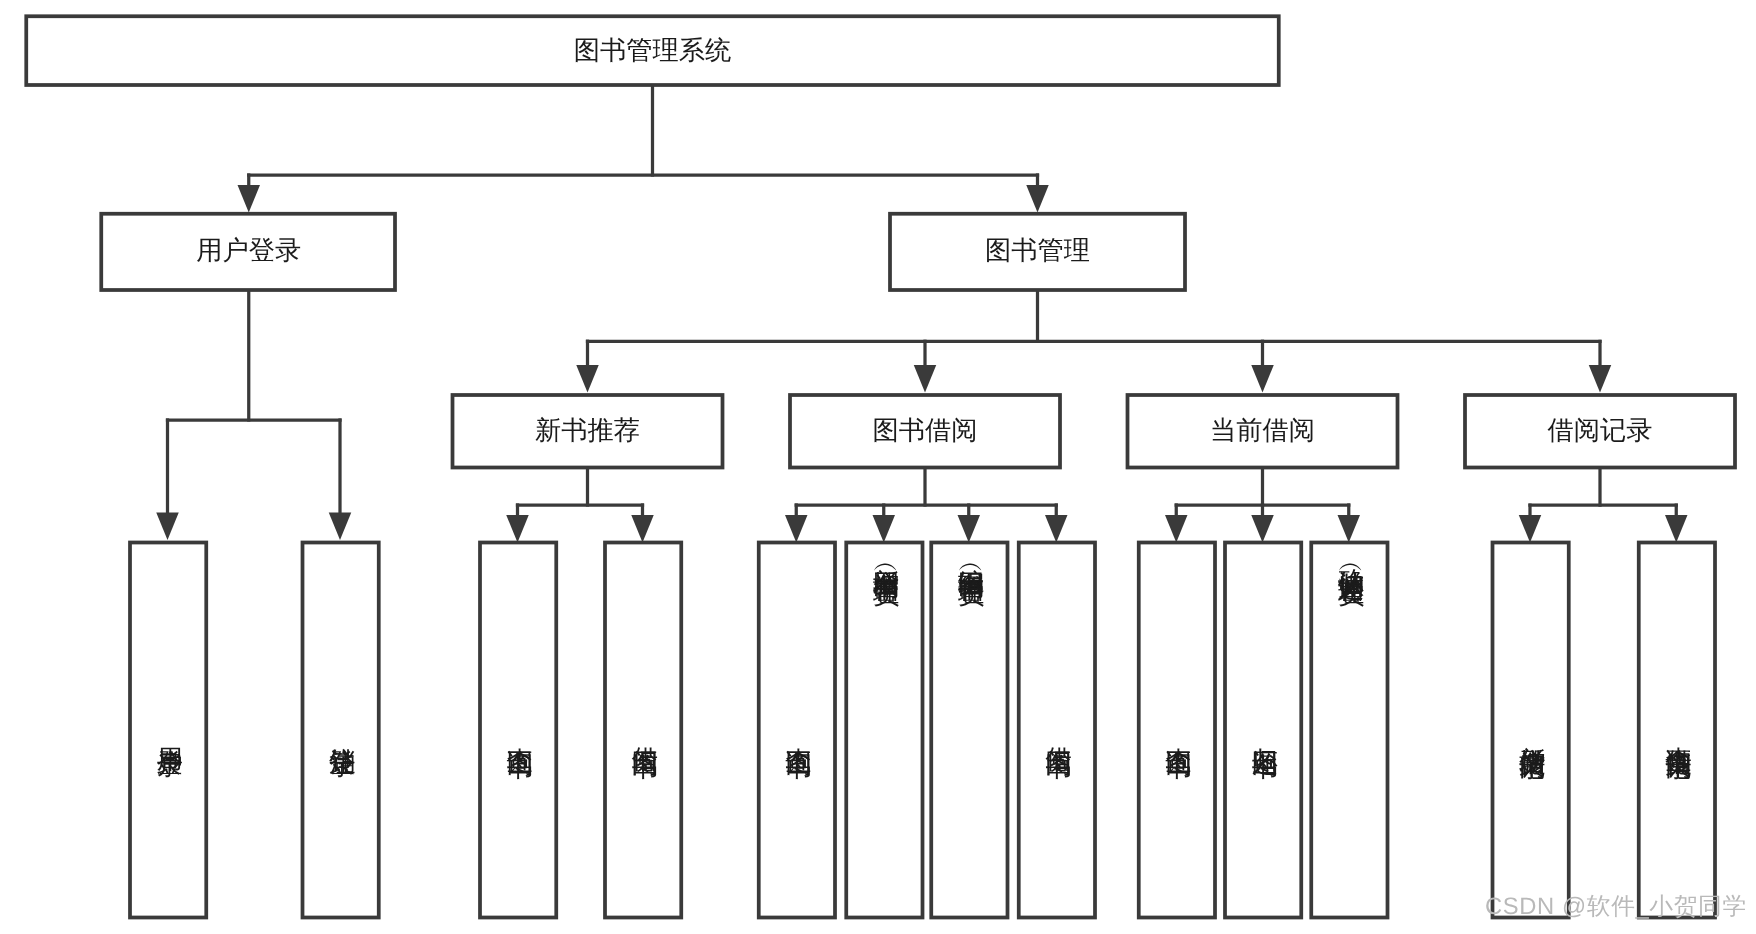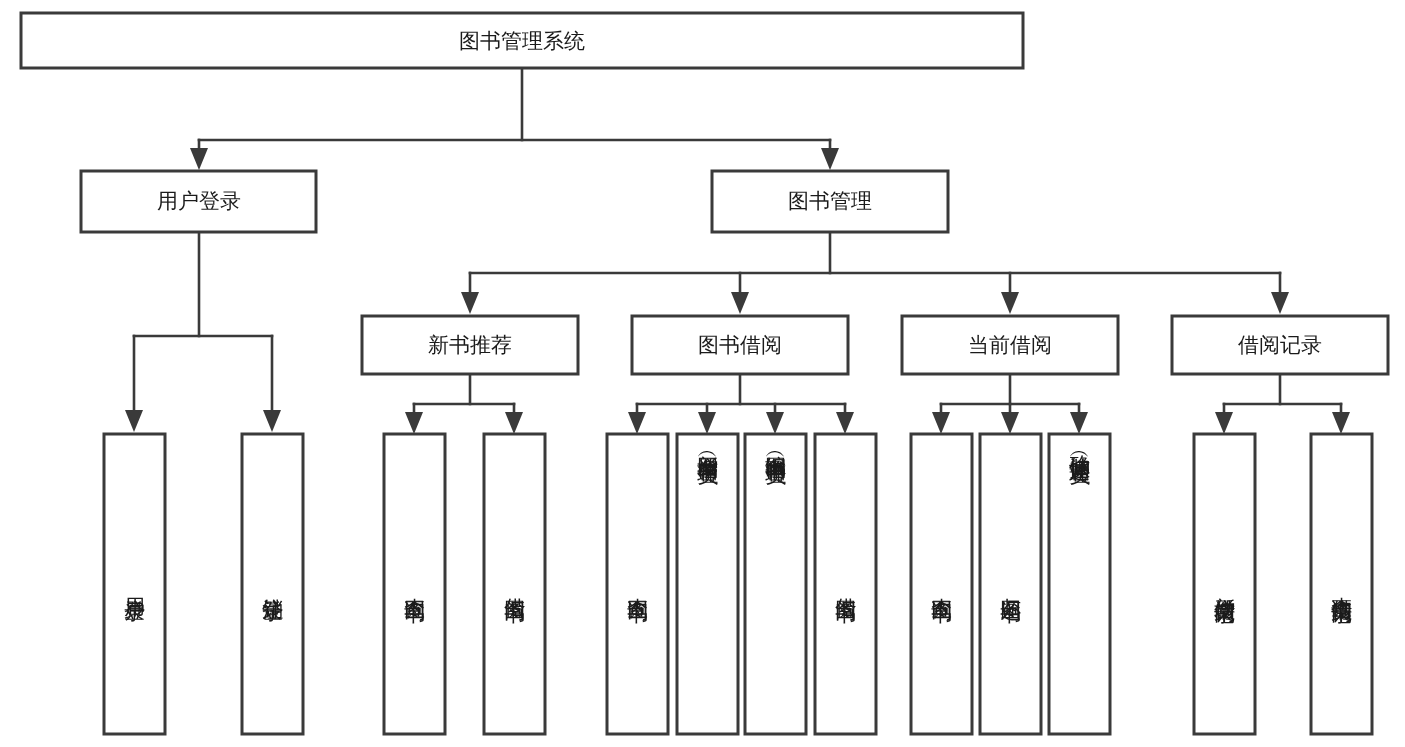--- a/index.html
+++ b/index.html
@@ -260,14 +260,15 @@
     <span class="node-label-v">确认归还（管理员）</span>
   </div>
 
   <div class="node-label-v-wrap" style="left:1194px; top:434px; width:61px; height:300px;">
     <span class="node-label-v">新增借阅记录</span>
   </div>
   <div class="node-label-v-wrap" style="left:1311px; top:434px; width:61px; height:300px;">
     <span class="node-label-v">查询借阅记录</span>
   </div>
 
+  <div class="watermark">CSDN @软件_小贺同学</div>
 
 </div>
 
 </body></html>

